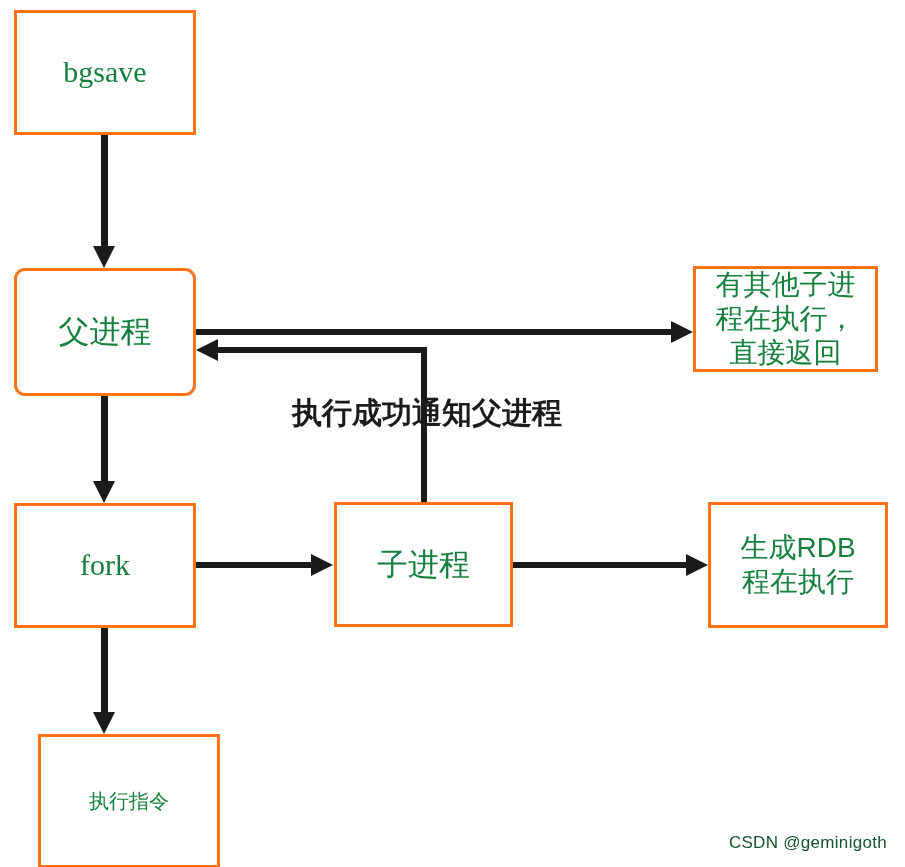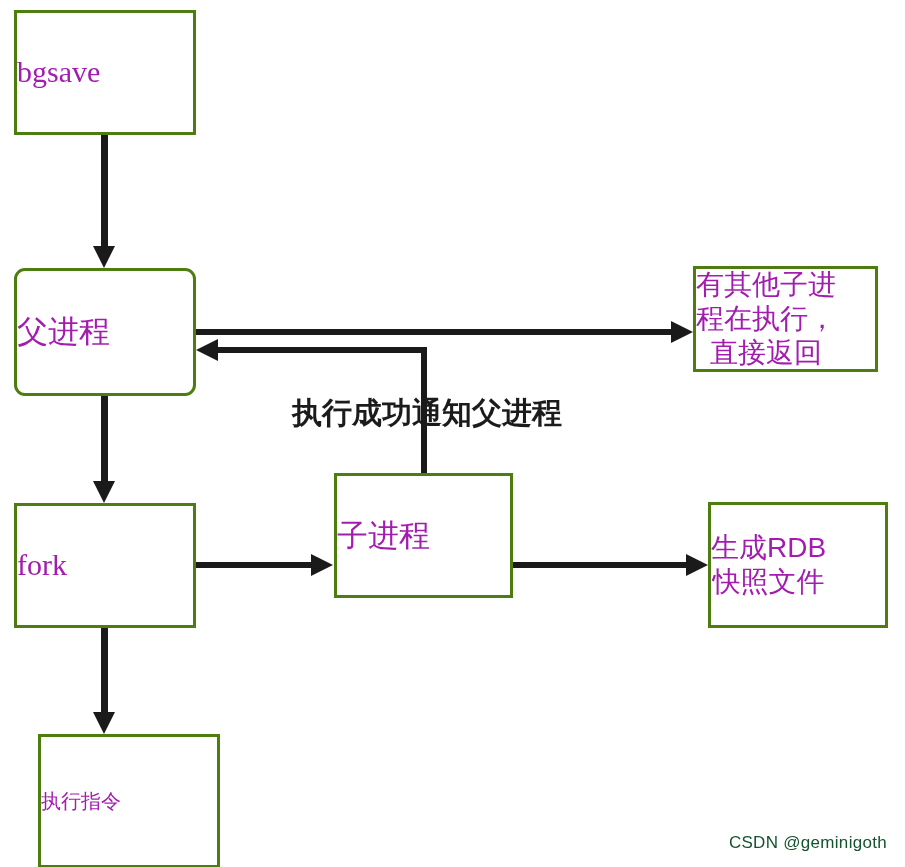--- a/index.html
+++ b/index.html
@@ -11,43 +11,44 @@
     position: relative;
     width: 905px;
     height: 867px;
     background: #ffffff;
     overflow: hidden;
     font-family: "Liberation Sans", sans-serif;
   }
   .node {
     position: absolute;
     box-sizing: border-box;
-    border: 3px solid #4d7c0f;
+    border: 3px solid #f97316;
     background: #ffffff;
     display: flex;
     align-items: center;
+    justify-content: center;
     text-align: center;
-    color: #a21caf;
+    color: #15803d;
     line-height: 1.22;
     z-index: 3;
   }
   .node.serif {
     font-family: "Liberation Serif", serif;
   }
   .node .label {
     display: block;
     white-space: pre-line;
   }
 
   
   #node-bgsave      { left: 14px;  top: 10px;  width: 182px; height: 125px; font-size: 30px; }
   #node-parent      { left: 14px;  top: 268px; width: 182px; height: 128px; font-size: 31px; border-radius: 11px; }
   #node-fork        { left: 14px;  top: 503px; width: 182px; height: 125px; font-size: 30px; }
   #node-exec        { left: 14px;  top: 734px; width: 182px; height: 134px; font-size: 20px; margin-left: 24px; }
-  #node-child       { left: 334px; top: 473px; width: 179px; height: 125px; font-size: 31px; }
+  #node-child       { left: 334px; top: 502px; width: 179px; height: 125px; font-size: 31px; }
   #node-other-child { left: 693px; top: 266px; width: 185px; height: 106px; font-size: 28px; }
   #node-rdb         { left: 708px; top: 502px; width: 180px; height: 126px; font-size: 28px; }
 
   
   .edge-line {
     position: absolute;
     background: #1a1a1a;
     z-index: 1;
   }
   .arrow-head {
@@ -142,18 +143,18 @@
   </div>
 
   <div class="node" id="node-other-child">
     <span class="label">有其他子进
 程在执行，
 直接返回</span>
   </div>
 
   <div class="node" id="node-rdb">
     <span class="label">生成RDB
-快照文件</span>
+程在执行</span>
   </div>
 
   <div class="watermark">CSDN @geminigoth</div>
 
 </div>
 
 </body></html>

